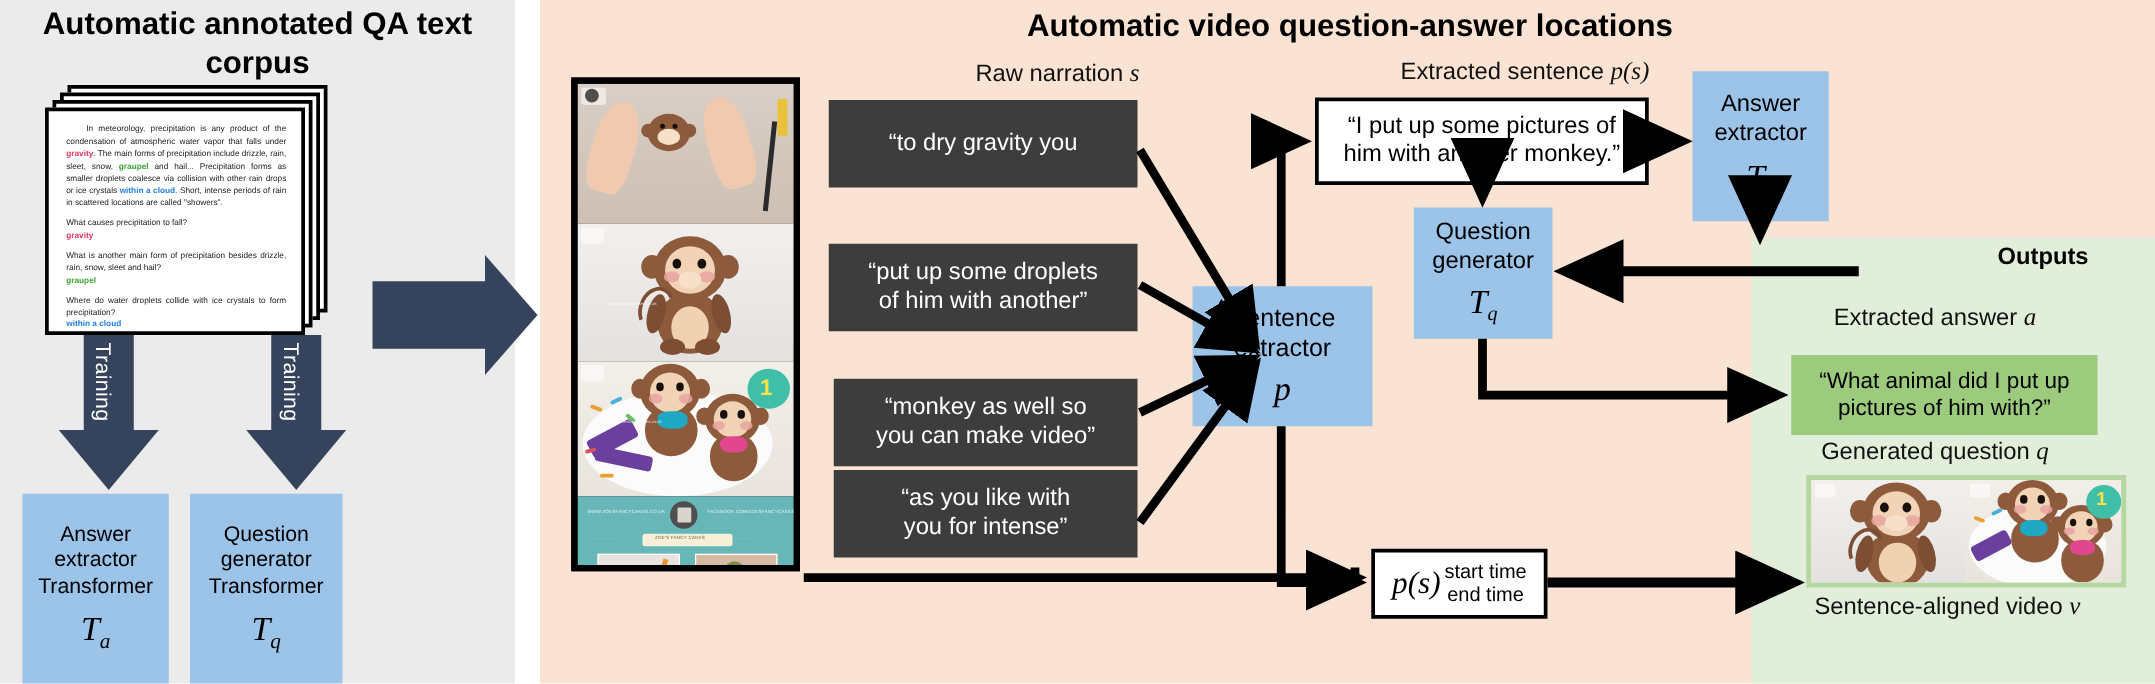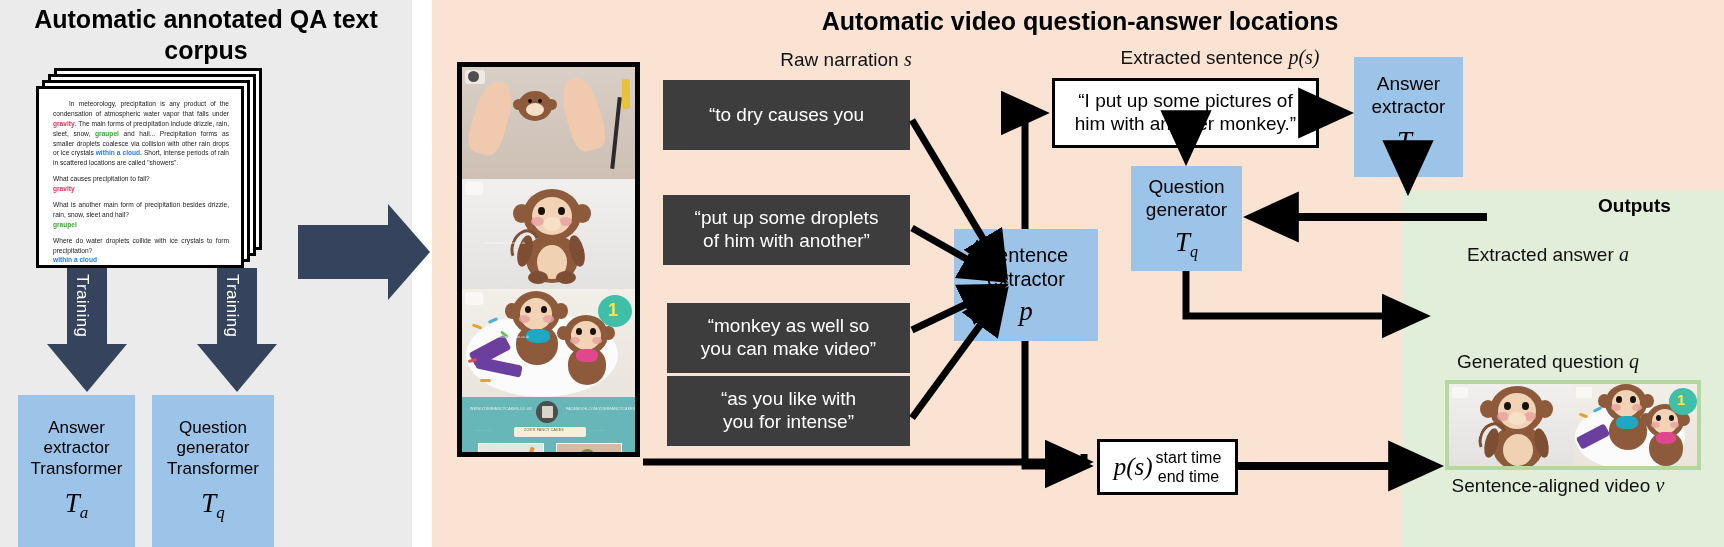--- a/index.html
+++ b/index.html
@@ -269,21 +269,21 @@
       </div>
     </div>
   </div>
 
   <div class="lbl" style="left:726px;top:48px;width:240px;">
     <span>Raw narration</span>
     <span class="mathit" style="font-size:20px;">s</span>
   </div>
 
   <div class="box dark" style="left:663px;top:80px;width:247px;height:70px;font-size:19px;">
-    <span class="ln">“to dry causes you</span>
+    <span class="ln">“to dry gravity you</span>
   </div>
   <div class="box dark" style="left:663px;top:195px;width:247px;height:70px;font-size:19px;">
     <span class="ln">“put up some droplets</span>
     <span class="ln">of him with another”</span>
   </div>
   <div class="box dark" style="left:667px;top:303px;width:243px;height:70px;font-size:19px;">
     <span class="ln">“monkey as well so</span>
     <span class="ln">you can make video”</span>
   </div>
   <div class="box dark" style="left:667px;top:376px;width:243px;height:70px;font-size:19px;">
@@ -327,20 +327,24 @@
   </div>
 
   <div class="hdr" style="left:1598px;top:194px;font-size:19px;width:120px;text-align:left;">Outputs</div>
 
 
   <div class="lbl" style="left:1408px;top:243px;width:280px;">
     <span>Extracted answer</span>
     <span class="mathit" style="font-size:20px;">a</span>
   </div>
 
+  <div class="box green" style="left:1433px;top:284px;width:245px;height:64px;font-size:18px;">
+    <span class="ln">“What animal did I put up</span>
+    <span class="ln">pictures of him with?”</span>
+  </div>
 
   <div class="lbl" style="left:1408px;top:350px;width:280px;">
     <span>Generated question</span>
     <span class="mathit" style="font-size:20px;">q</span>
   </div>
 
   <div class="outvid">
     <div class="half thumbB" style="left:0;width:124px;">
       <div class="mk" style="left:28px;top:2px;width:80px;height:82px;">
         <div class="body" style="left:16px;top:40px;width:50px;height:44px;"></div>

